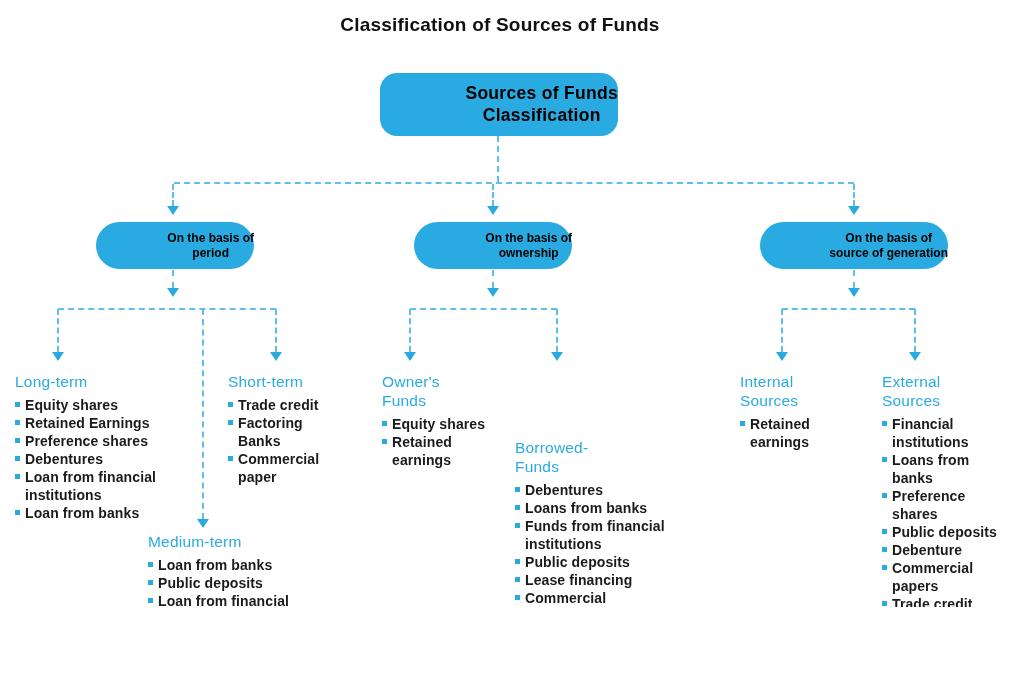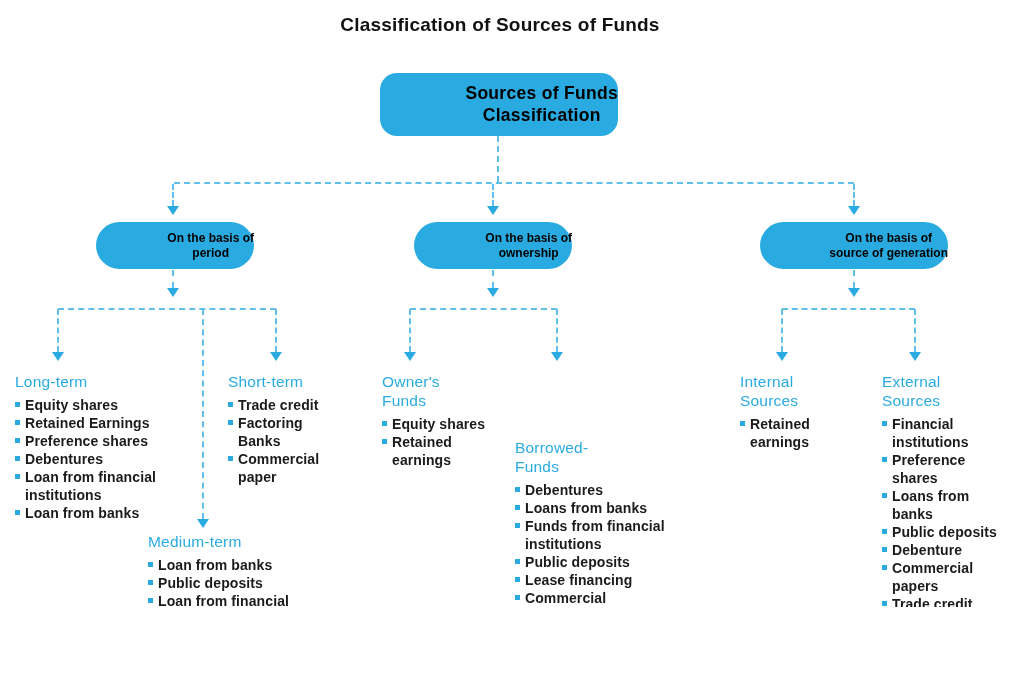--- a/index.html
+++ b/index.html
@@ -255,30 +255,30 @@
     <div class="col-title pre">External
 Sources</div>
     <div class="col-list">
         <div class="item">
           <span class="bullet"></span>
           <span class="item-text">Financial
 institutions</span>
         </div>
         <div class="item">
           <span class="bullet"></span>
+          <span class="item-text">Loans from
+banks</span>
+        </div>
+        <div class="item">
+          <span class="bullet"></span>
           <span class="item-text">Preference
 shares</span>
         </div>
         <div class="item">
           <span class="bullet"></span>
-          <span class="item-text">Loans from
-banks</span>
-        </div>
-        <div class="item">
-          <span class="bullet"></span>
           <span class="item-text">Public deposits</span>
         </div>
         <div class="item">
           <span class="bullet"></span>
           <span class="item-text">Debenture</span>
         </div>
         <div class="item">
           <span class="bullet"></span>
           <span class="item-text">Commercial
 papers</span>

